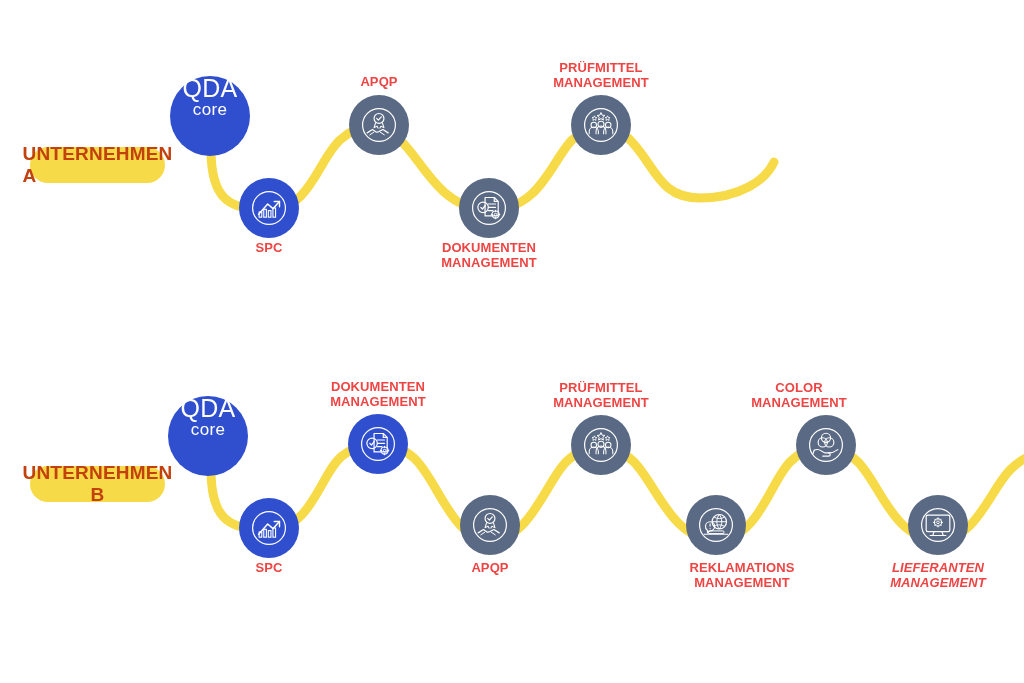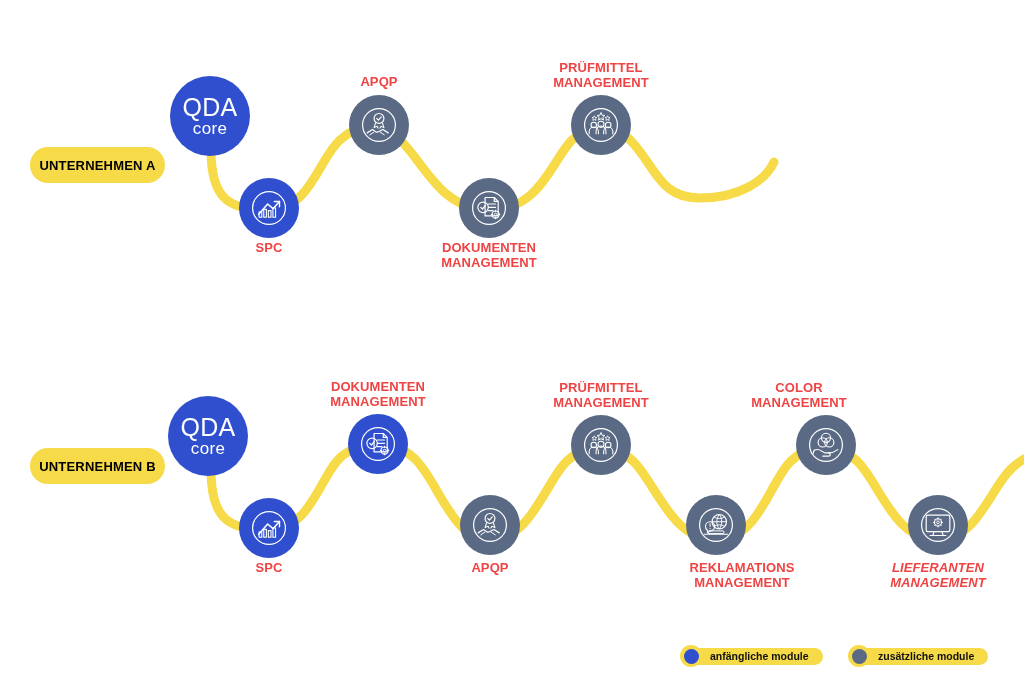--- a/index.html
+++ b/index.html
@@ -12,45 +12,45 @@
   }
   #stage{position:absolute;inset:0;width:1024px;height:683px;}
 
   .wave-layer{position:absolute;left:0;top:0;width:1024px;height:683px;pointer-events:none;}
 
   .badge{
     position:absolute;
     background:#f7da47;
     border-radius:999px;
     display:flex;align-items:center;justify-content:center;
-    color:#000000;
+    color:#c2410c;
     font-weight:bold;
     letter-spacing:.2px;
-    font-size:13px;
+    font-size:19px;
     box-sizing:border-box;
   }
 
   .node{
     position:absolute;
     border-radius:50%;
     display:flex;align-items:center;justify-content:center;
     box-sizing:border-box;
   }
   .node.blue{background:#2f4fce;}
   .node.gray{background:#5b6a84;}
 
   .node .glyph{width:70%;height:70%;display:block;}
 
   .core{
     position:absolute;
     border-radius:50%;
     background:#2f4fce;
     color:#ffffff;
     display:flex;flex-direction:column;
-    align-items:center;justify-content:center;
+    align-items:center;
     line-height:1.0;
     font-size:25px;
     font-weight:400;
     letter-spacing:.3px;
   }
   .core .l2{font-size:17px;}
 
   .nlabel{
     position:absolute;
     text-align:center;
@@ -157,21 +157,21 @@
       <circle cx="32" cy="31" r="4.6" fill="none" stroke="#fff" stroke-width="1.6"></circle>
       <circle cx="43" cy="32" r="4.2" fill="none" stroke="#fff" stroke-width="1.6"></circle>
       <path d="M14 46 v-4 a7 7 0 0 1 14 0 v4" fill="none" stroke="#fff" stroke-width="1.6" stroke-linejoin="round"></path>
       <path d="M24.5 46 v-5 a7.5 7.5 0 0 1 15 0 v5" fill="none" stroke="#fff" stroke-width="1.6" stroke-linejoin="round"></path>
       <path d="M36 46 v-4 a7 7 0 0 1 14 0 v4" fill="none" stroke="#fff" stroke-width="1.6" stroke-linejoin="round"></path>
     </svg>
   </div>
   <div class="nlabel" style="left:531px;top:60px;width:140px;">PRÜFMITTEL
 MANAGEMENT</div>
 
-  <div class="badge" style="left:30px;top:448px;width:135px;height:36px;">UNTERNEHMEN B</div>
+  <div class="badge" style="left:30px;top:466px;width:135px;height:36px;text-align:center;">UNTERNEHMEN B</div>
 
   <div class="core" style="left:168px;top:396px;width:80px;height:80px;">
     <span>QDA</span>
     <span class="l2">core</span>
   </div>
 
   <div class="node blue" style="left:239px;top:498px;width:60px;height:60px;">
     <svg class="glyph" viewBox="0 0 64 64">
       <circle cx="32" cy="32" r="25" fill="none" stroke="#fff" stroke-width="1.8"></circle>
       <path d="M16 42 L30 26 L38 33 L48 22" fill="none" stroke="#fff" stroke-width="2.2" stroke-linecap="round" stroke-linejoin="round"></path>
@@ -267,28 +267,14 @@
       <path d="M20 48 H44" stroke="#fff" stroke-width="1.7" stroke-linecap="round"></path>
       <circle cx="32" cy="28" r="5.5" fill="none" stroke="#fff" stroke-width="1.6"></circle>
       <circle cx="32" cy="28" r="2" fill="none" stroke="#fff" stroke-width="1.4"></circle>
       <path d="M32 21 v2.5 M32 32.5 v2.5 M25 28 h2.5 M36.5 28 h2.5
                M27 23 l1.8 1.8 M35.2 31.2 L37 33 M37 23 l-1.8 1.8 M28.8 31.2 L27 33" stroke="#fff" stroke-width="1.4" stroke-linecap="round"></path>
     </svg>
   </div>
   <div class="nlabel" style="left:868px;top:560px;width:140px;font-style:italic;">LIEFERANTEN
 MANAGEMENT</div>
 
-  <div class="legend">
-    <div class="legend-item" style="left:0px;top:0px;">
-      <span class="legend-dot">
-        <i style="background:#2f4fce;"></i>
-      </span>
-      <span class="legend-pill">anfängliche module</span>
-    </div>
-    <div class="legend-item" style="left:168px;top:0px;">
-      <span class="legend-dot">
-        <i style="background:#5b6a84;"></i>
-      </span>
-      <span class="legend-pill">zusätzliche module</span>
-    </div>
-  </div>
 
 </div>
 
 </body></html>

